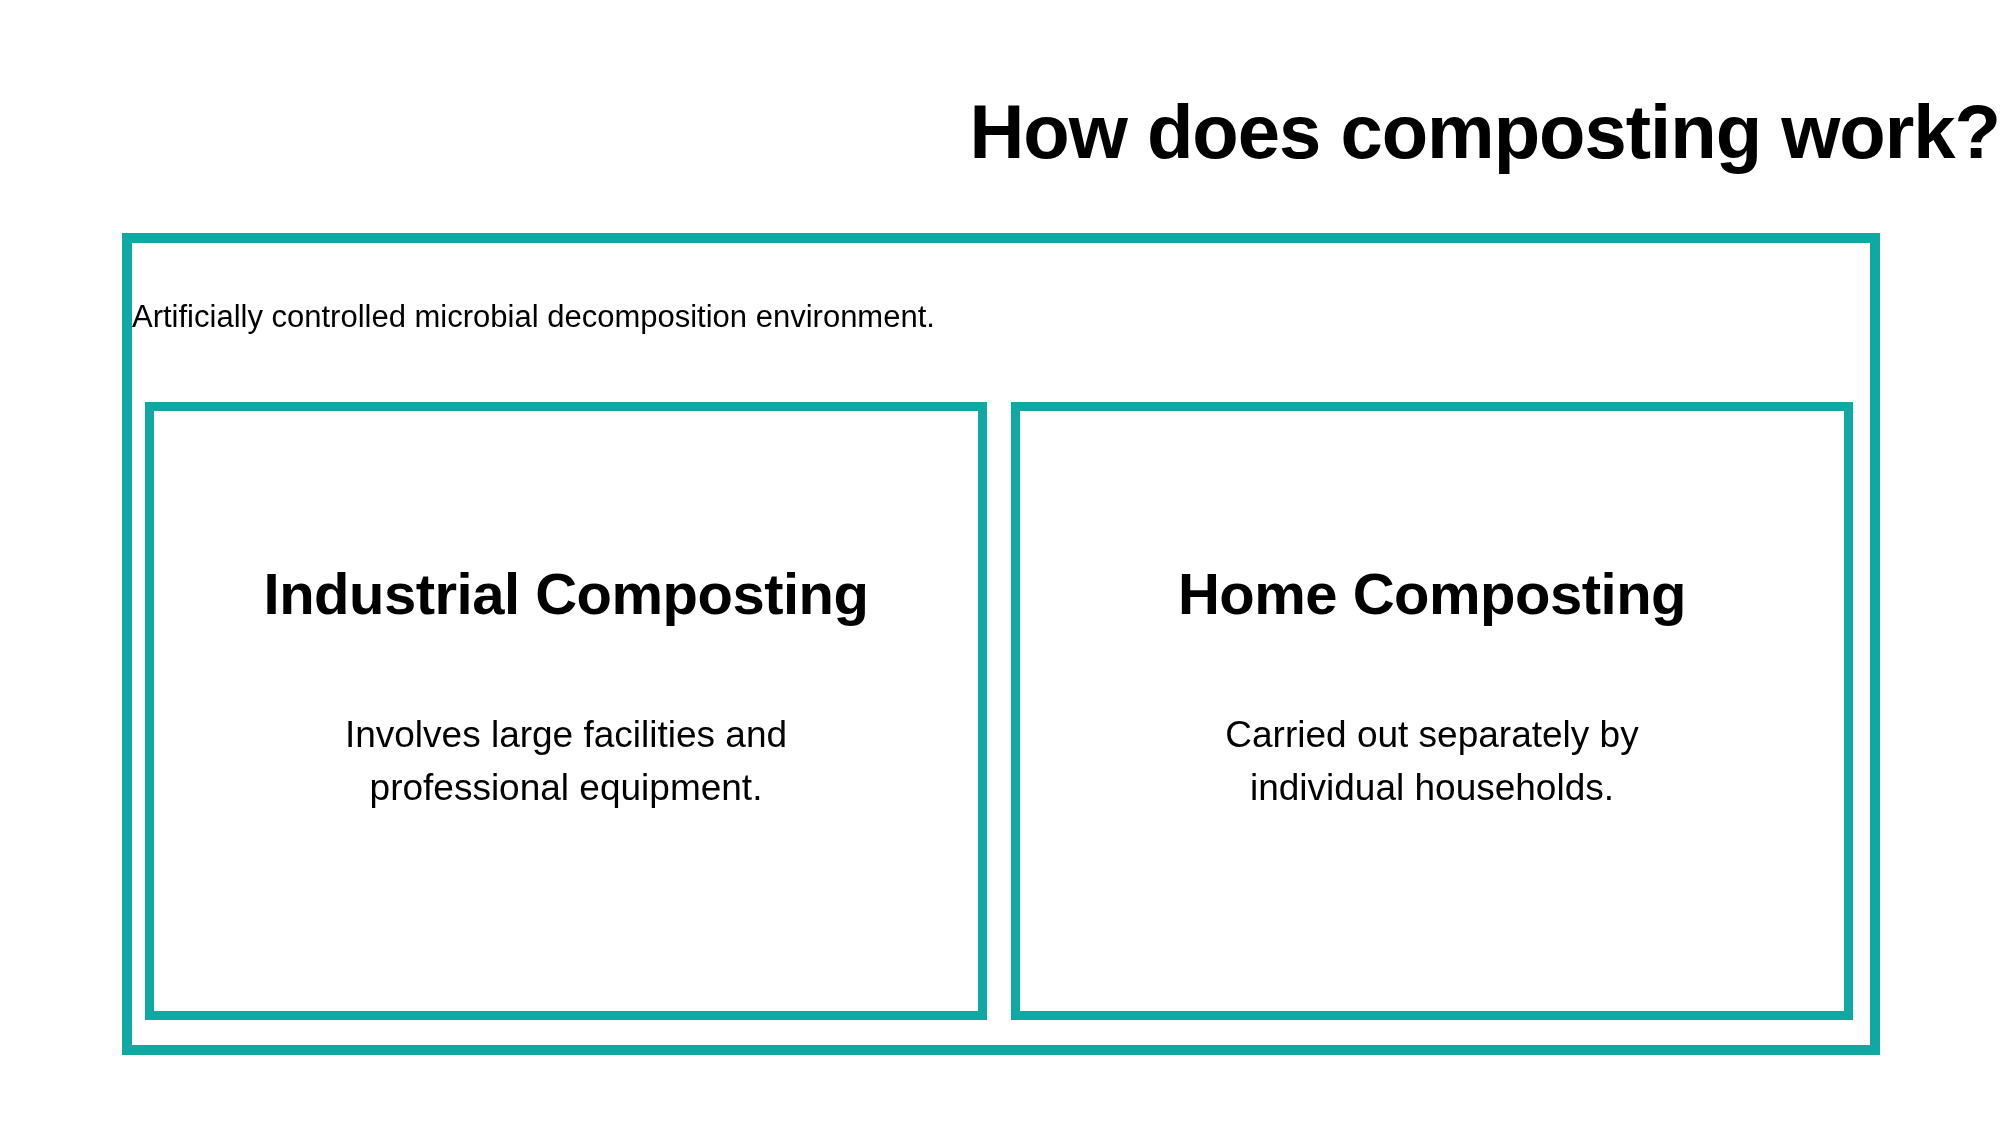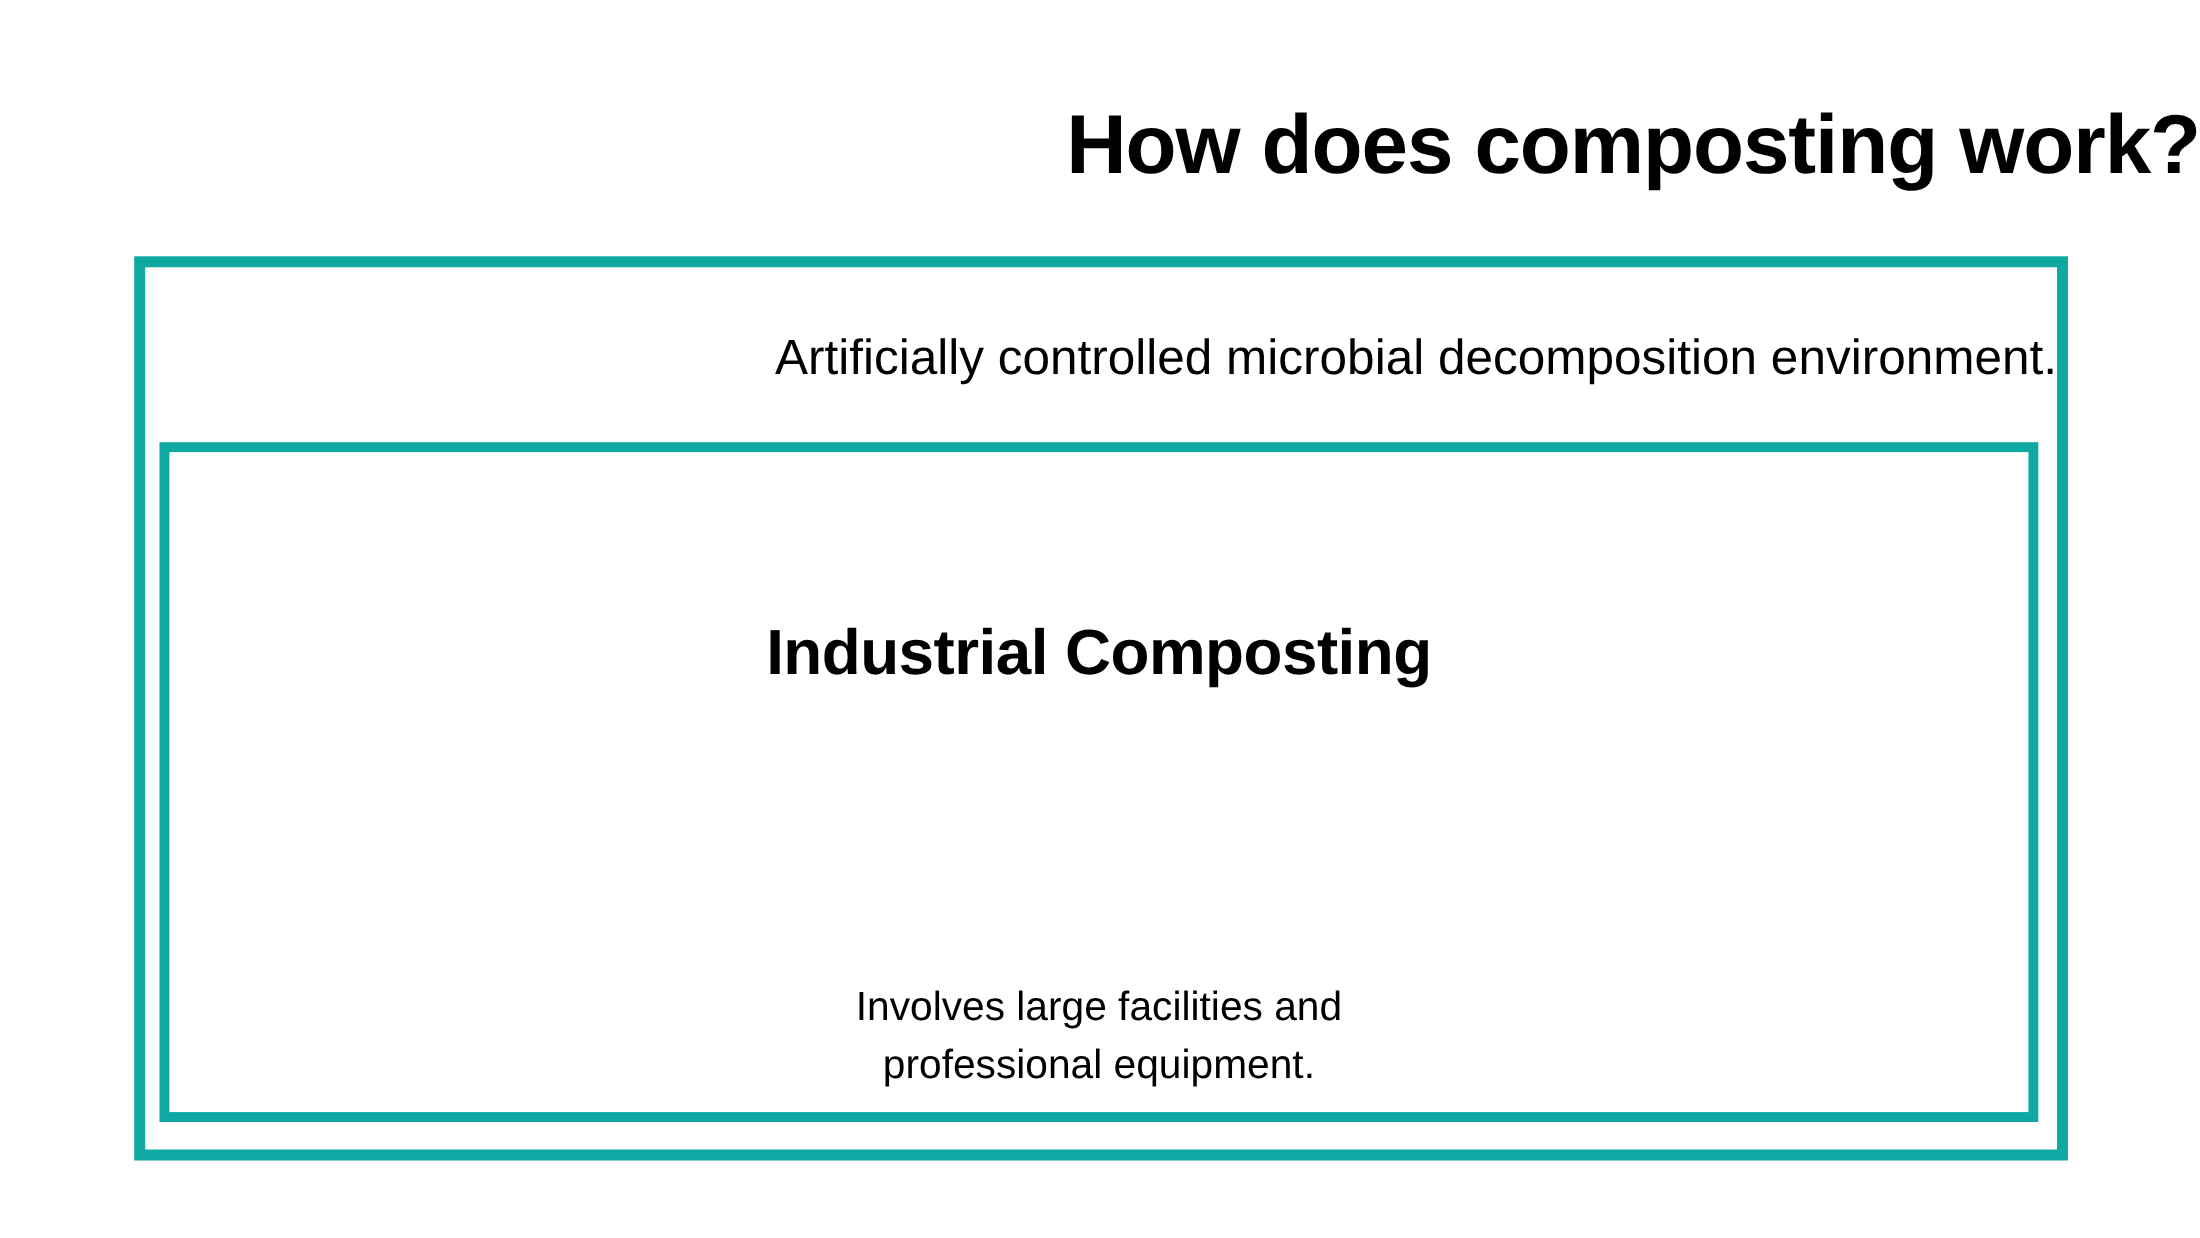--- a/index.html
+++ b/index.html
@@ -38,22 +38,22 @@
     height: 822px;
     border: 10px solid var(--accent);
     background: var(--background);
   }
   .subtitle {
     position: absolute;
     top: 55px;
     left: 0;
     width: 100%;
     margin: 0;
-    text-align: right;
-    font-size: 45px;
+    text-align: left;
+    font-size: 31px;
     font-weight: normal;
     line-height: 1.2;
   }
   .cards {
     position: absolute;
     left: 13px;
     right: 17px;
     top: 159px;
     bottom: 25px;
     display: flex;
@@ -61,21 +61,20 @@
   }
   .card {
     flex: 1;
     border: 9px solid var(--accent);
     background: var(--background);
     display: flex;
     flex-direction: column;
     align-items: center;
     text-align: center;
     padding: 150px 30px 0 30px;
-    justify-content: space-between;
   }
   .card-heading {
     margin: 0;
     font-size: 58px;
     font-weight: bold;
     line-height: 1.15;
     letter-spacing: -0.5px;
   }
   .card-body {
     margin: 80px 0 16px 0;
@@ -96,16 +95,21 @@
     <p class="subtitle">Artificially controlled microbial decomposition environment.</p>
 
     <div class="cards">
 
       <div class="card">
         <h2 class="card-heading">Industrial Composting</h2>
         <p class="card-body">Involves large facilities and
 professional equipment.</p>
       </div>
 
+      <div class="card">
+        <h2 class="card-heading">Home Composting</h2>
+        <p class="card-body">Carried out separately by
+individual households.</p>
+      </div>
 
     </div>
   </div>
 </div>
 
 </body></html>

